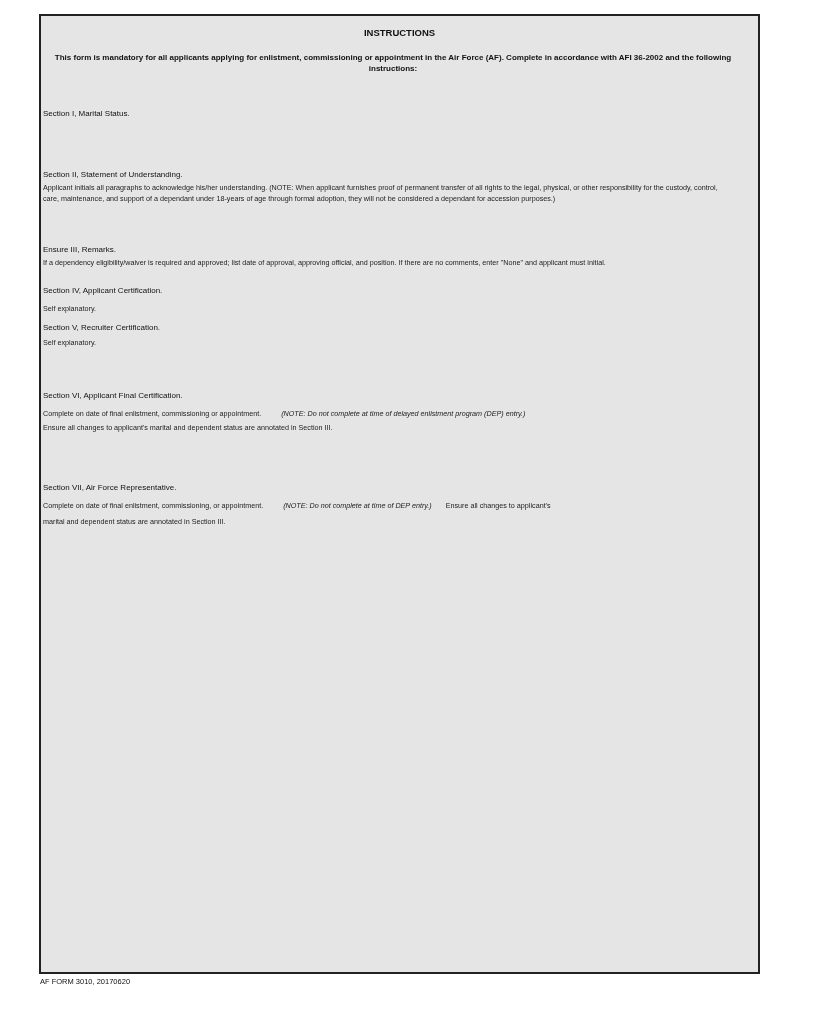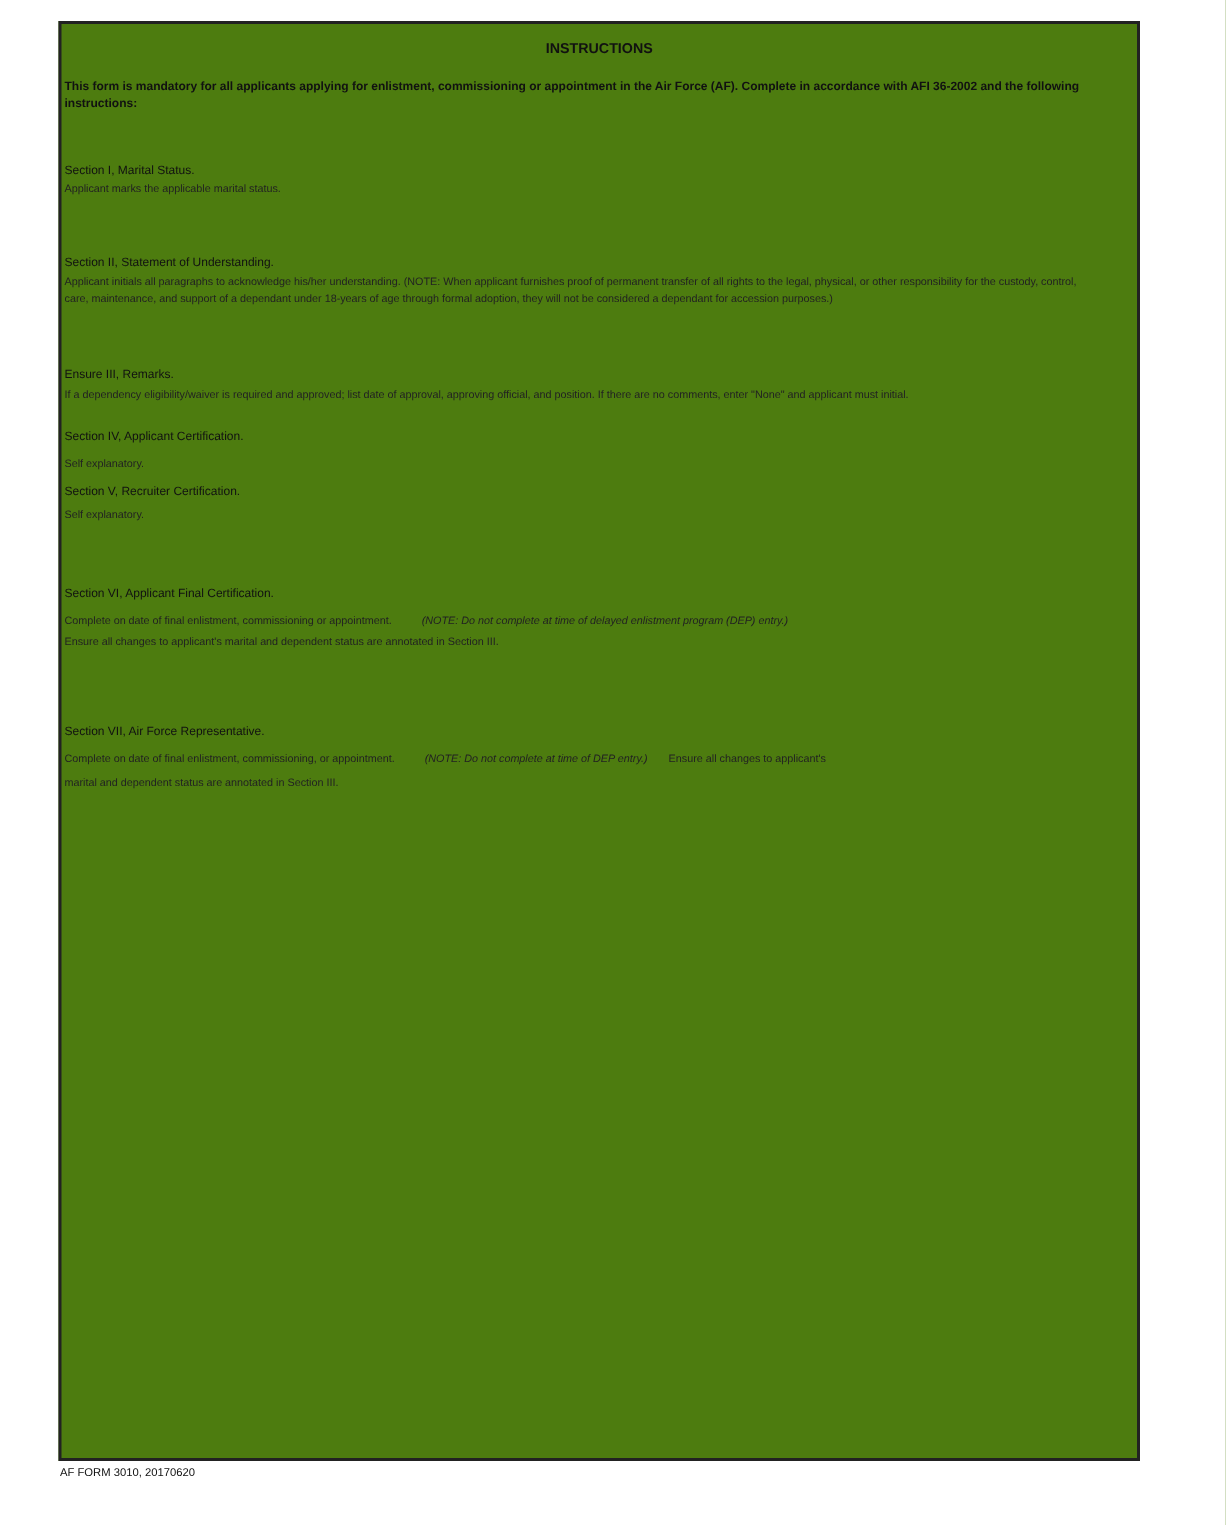--- a/index.html
+++ b/index.html
@@ -1,33 +1,32 @@
 <!DOCTYPE html>
 <html><head>
   <meta charset="utf-8">
   <style>
     html, body { margin: 0; padding: 0; background: #ffffff; }
     body { width: 817px; height: 1024px; position: relative; font-family: "Liberation Sans", sans-serif; color: #111; }
-    .frame { position: absolute; left: 39px; top: 14px; width: 717px; height: 956px; border: 2px solid #222; background: #4d7c0f; }
+    .frame { position: absolute; left: 39px; top: 14px; width: 717px; height: 956px; border: 2px solid #222; background: #e5e5e5; }
     .title { position: absolute; left: 0; right: 0; top: 11px; text-align: center; font-weight: bold; font-size: 9.5px; }
-    .intro { position: absolute; left: 2px; top: 36px; width: 700px; font-weight: bold; font-size: 8px; line-height: 11px; }
+    .intro { position: absolute; left: 2px; top: 36px; width: 700px; font-weight: bold; font-size: 8px; line-height: 11px; text-align: center; }
     .sec-h { position: absolute; left: 2px; font-weight: normal; font-size: 8px; line-height: 10px; }
     .sec-t { position: absolute; left: 2px; font-size: 7.2px; line-height: 11px; color: #222; width: 705px; }
     .note { font-style: italic; }
     .footer { position: absolute; left: 40px; top: 977px; font-weight: normal; font-size: 7.5px; }
   </style>
 </head>
 <body>
 
 <div class="frame">
   <div class="title">INSTRUCTIONS</div>
   <div class="intro">This form is mandatory for all applicants applying for enlistment, commissioning or appointment in the Air Force (AF).  Complete in accordance with AFI 36-2002 and the following instructions:</div>
 
   <div class="sec-h" style="top:93px">Section I, Marital Status.</div>
-  <div class="sec-t" style="top:104px">Applicant marks the applicable marital status.</div>
 
   <div class="sec-h" style="top:154px">Section II, Statement of Understanding.</div>
   <div class="sec-t" style="top:166px; width:690px">Applicant initials all paragraphs to acknowledge his/her understanding.  (NOTE:  When applicant furnishes proof of permanent transfer of all rights to the legal, physical, or other responsibility for the custody, control, care, maintenance, and support of a dependant under 18-years of age through formal adoption, they will not be considered a dependant for accession purposes.)</div>
 
   <div class="sec-h" style="top:229px">Ensure III, Remarks.</div>
   <div class="sec-t" style="top:241px; width:680px">If a dependency eligibility/waiver is required and approved; list date of approval, approving official, and position.  If there are no comments, enter "None" and applicant must initial.</div>
 
   <div class="sec-h" style="top:270px">Section IV, Applicant Certification.</div>
   <div class="sec-t" style="top:287px">Self explanatory.</div>
 

